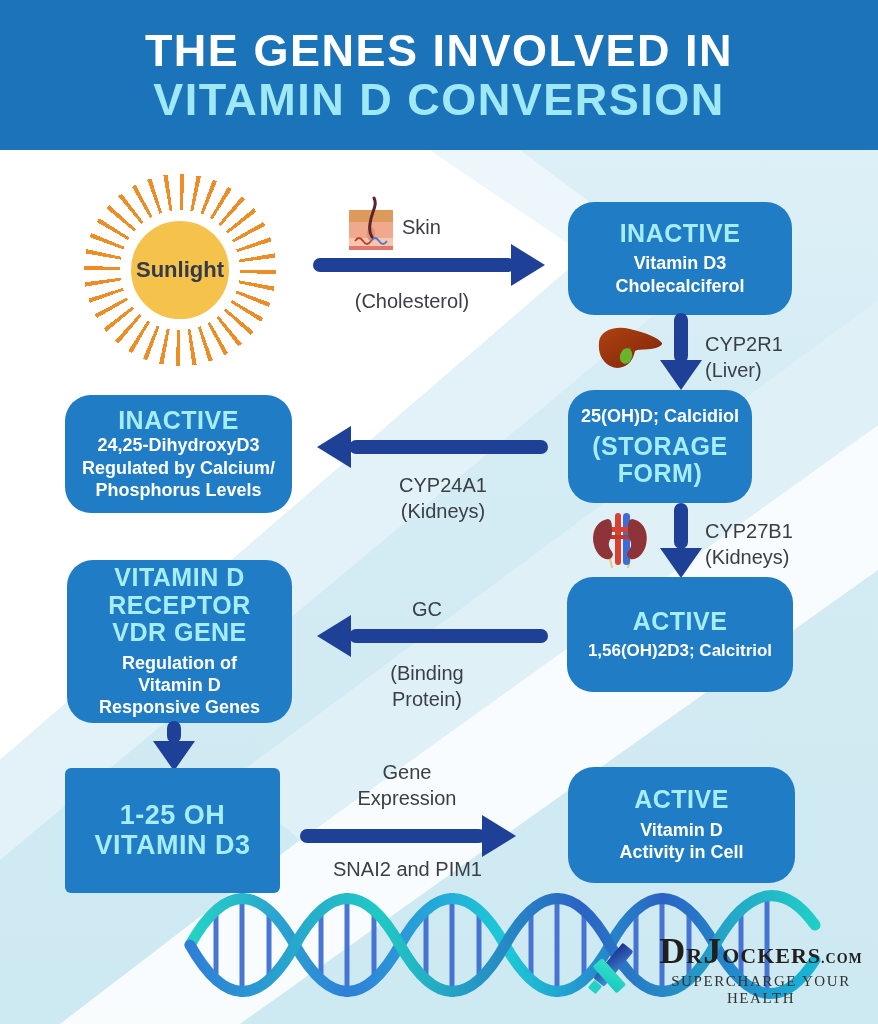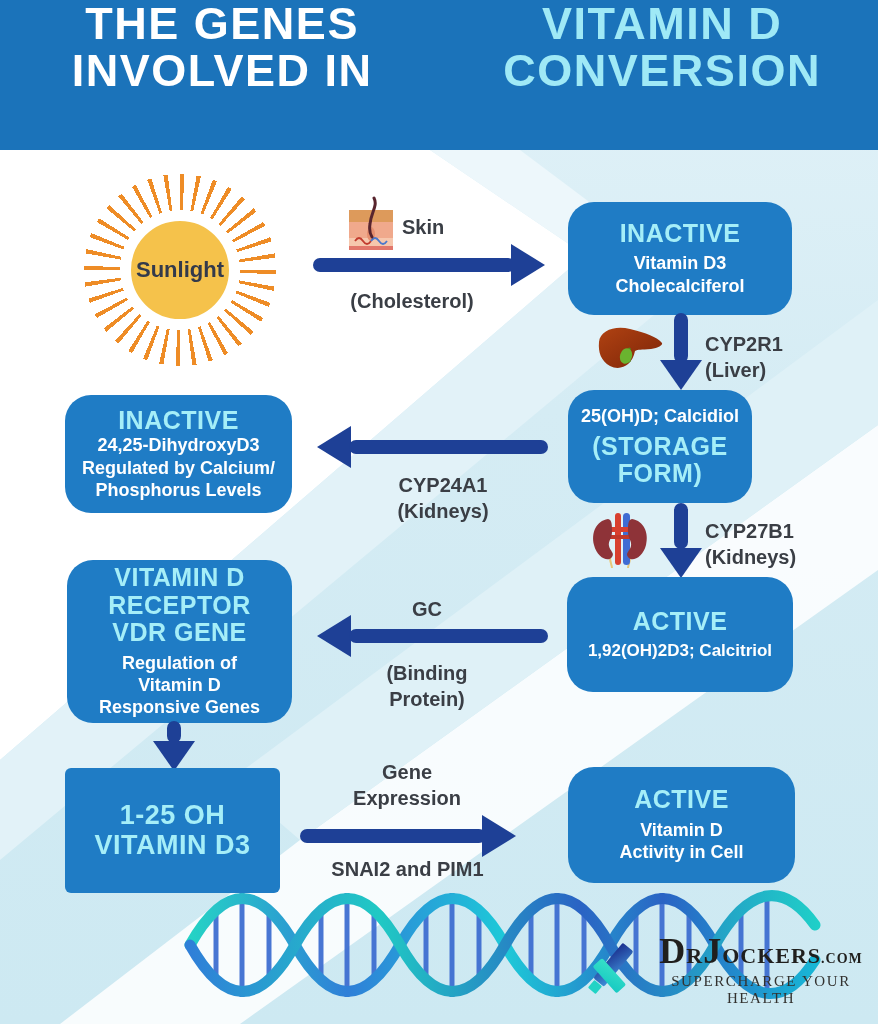--- a/index.html
+++ b/index.html
@@ -7,37 +7,37 @@
     position:relative;width:878px;height:1024px;overflow:hidden;
     font-family:"Liberation Sans",sans-serif;
     background:linear-gradient(180deg,#e2f2f8 0%,#d5ecf4 40%,#cde9f2 100%);
   }
   
   #bg-svg{position:absolute;inset:0;z-index:0;}
   
   .header{
     position:absolute;left:0;top:0;width:878px;height:150px;
     background:#1b73ba;z-index:2;text-align:center;
-    display:flex;flex-direction:row;justify-content:center;gap:2px;
+    display:flex;flex-direction:column;justify-content:center;gap:2px;
   }
   .header .t1{color:#ffffff;font-size:45px;font-weight:bold;letter-spacing:1.5px;line-height:1.05;}
   .header .t2{color:#9fe9f6;font-size:45px;font-weight:bold;letter-spacing:1.5px;line-height:1.05;}
   
   .box{
     position:absolute;background:#1f7cc5;border-radius:26px;z-index:2;
     display:flex;flex-direction:column;align-items:center;justify-content:center;
     text-align:center;padding:6px;box-sizing:border-box;
   }
   .ttl{color:#a5eef8;font-weight:bold;font-size:25px;letter-spacing:.5px;line-height:1.1;}
   .ttl-lg{font-size:27px;}
   .txt{color:#ffffff;font-weight:bold;font-size:18px;line-height:1.24;}
   .txt-sm{font-size:17px;}
   .mb4{margin-bottom:5px;} .mt4{margin-top:5px;}
   
-  .lbl{position:absolute;color:#3a3e45;font-weight:bold;font-size:20px;line-height:1.3;z-index:2;}
+  .lbl{position:absolute;color:#3a3e45;font-weight:normal;font-size:20px;line-height:1.3;z-index:2;}
   .center{text-align:center;}
   
   .shaft-h{position:absolute;height:14px;background:#1e4096;border-radius:7px;z-index:2;}
   .shaft-v{position:absolute;width:14px;background:#1e4096;border-radius:7px;z-index:2;}
   .head-r{position:absolute;width:0;height:0;border-top:21px solid transparent;border-bottom:21px solid transparent;border-left:34px solid #1e4096;z-index:2;}
   .head-l{position:absolute;width:0;height:0;border-top:21px solid transparent;border-bottom:21px solid transparent;border-right:34px solid #1e4096;z-index:2;}
   .head-d{position:absolute;width:0;height:0;border-left:21px solid transparent;border-right:21px solid transparent;border-top:30px solid #1e4096;z-index:2;}
   
   .sun{position:absolute;left:80px;top:170px;width:200px;height:200px;z-index:2;}
   .sun-rays{
@@ -155,21 +155,21 @@
       <path d="M44,8 C56,10 61,22 58,34 C55,46 44,52 40,46 C37,42 42,40 43,35 C44,30 40,27 40,21 C40,13 40,9 44,8 Z" fill="#8e3338"></path>
     </svg>
   </span>
   <div class="lbl" style="left:705px;top:518px;">
     <div>CYP27B1</div>
     <div>(Kidneys)</div>
   </div>
 
   <div class="box" style="left:567px;top:577px;width:226px;height:115px;">
     <div class="ttl mb4">ACTIVE</div>
-    <div class="txt txt-sm">1,92(OH)2D3; Calcitriol</div>
+    <div class="txt txt-sm">1,56(OH)2D3; Calcitriol</div>
   </div>
 
   <div class="head-l" style="left:317px;top:426px;"></div>
   <div class="shaft-h" style="left:349px;top:440px;width:199px;"></div>
   <div class="lbl center" style="left:363px;top:472px;width:160px;">
     <div>CYP24A1</div>
     <div>(Kidneys)</div>
   </div>
 
   <div class="box" style="left:65px;top:395px;width:227px;height:118px;">

